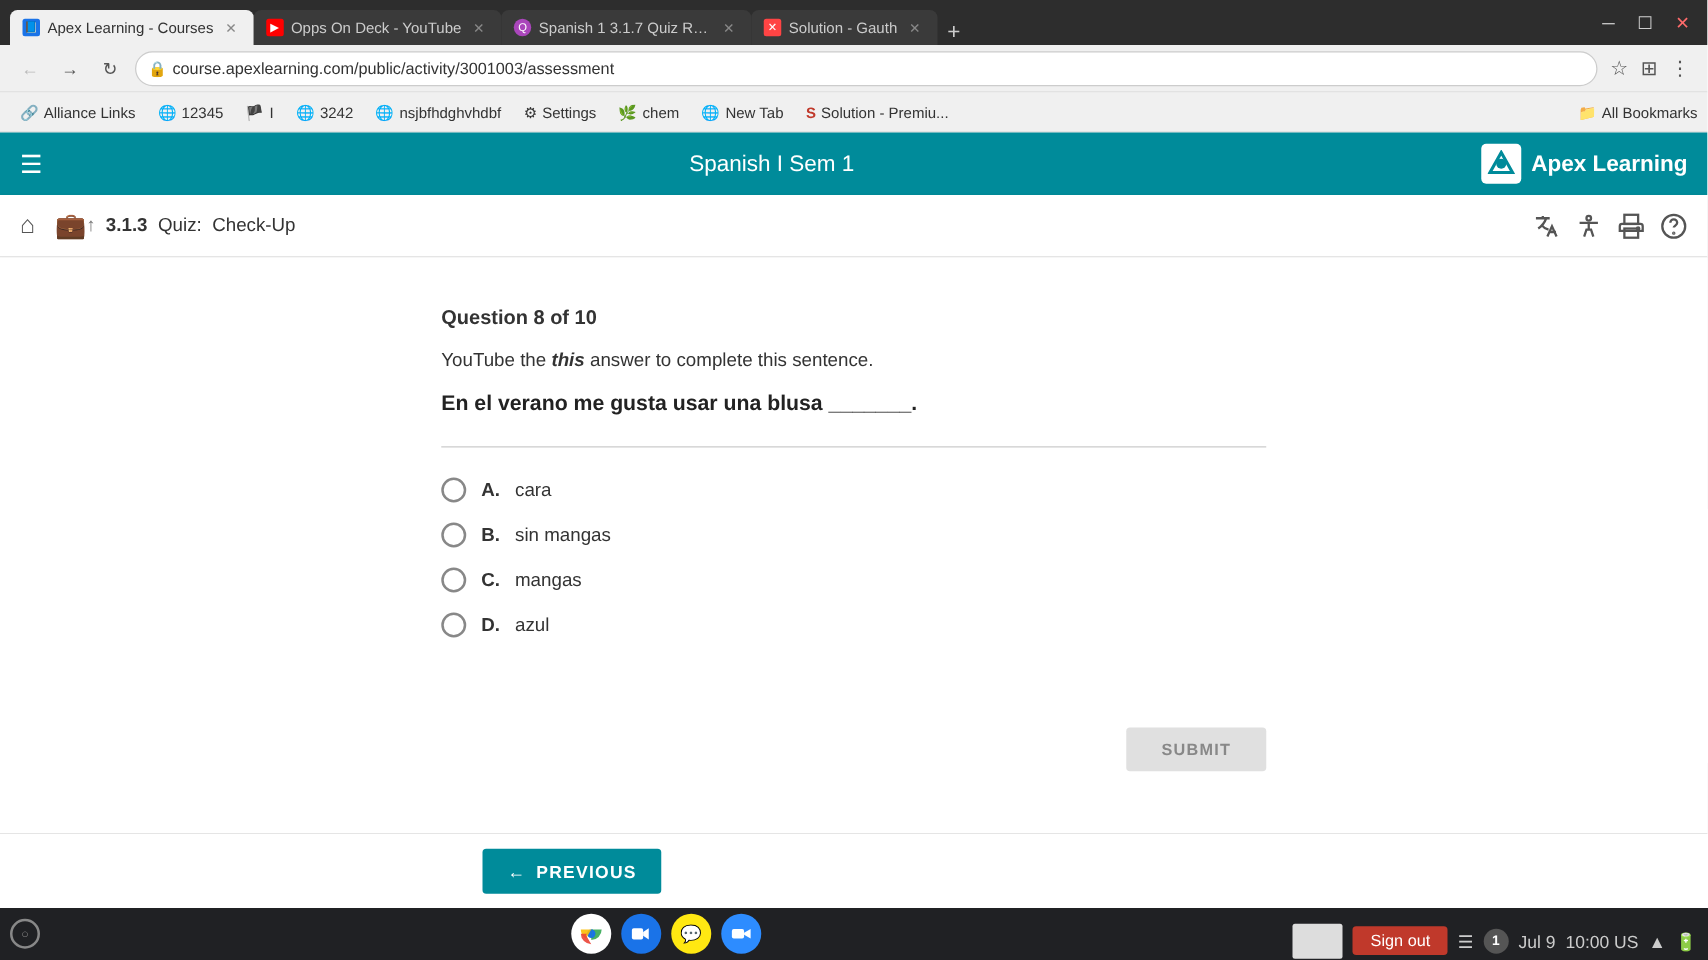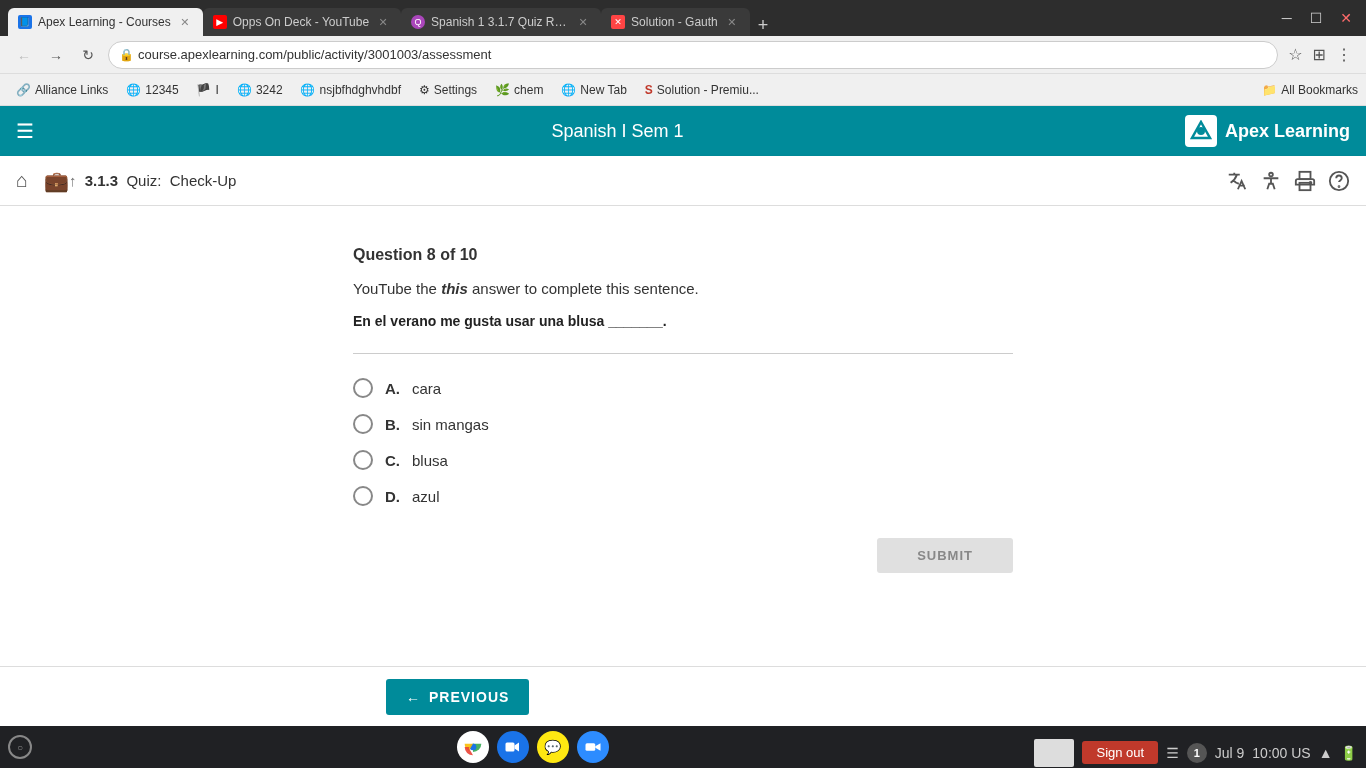--- a/index.html
+++ b/index.html
@@ -169,21 +169,21 @@
       color: #333;
       margin-bottom: 16px;
     }
     .question-instruction {
       font-size: 15px;
       color: #333;
       margin-bottom: 16px;
     }
     .question-instruction em { font-style: italic; font-weight: bold; }
     .question-text {
-      font-size: 14px;
+      font-size: 17px;
       font-weight: bold;
       color: #222;
       margin-bottom: 24px;
     }
     .divider {
       border: none;
       border-top: 1px solid #ccc;
       margin: 8px 0 24px 0;
     }
     .answer-options { display: flex; flex-direction: column; gap: 16px; margin-bottom: 32px; }
@@ -198,27 +198,28 @@
       display: flex; align-items: center; justify-content: center;
       flex-shrink: 0;
       background: white;
     }
     .answer-letter { font-weight: bold; }
     .submit-area { display: flex; justify-content: flex-end; width: 100%; }
     .submit-btn {
       background: #e0e0e0;
       color: #888;
       border: none;
-      padding: 10px 40px;
+      padding: 10px 28px;
       font-size: 13px;
       font-weight: bold;
       letter-spacing: 1px;
       border-radius: 3px;
       cursor: pointer;
       text-transform: uppercase;
+      margin-top: 40px;
     }
 
     
     .bottom-nav {
       background: white;
       height: 60px;
       display: flex;
       align-items: center;
       padding: 0 16px;
       border-top: 1px solid #ddd;
@@ -487,21 +488,21 @@
           </div>
           <span class="answer-letter">B.</span>
           <span>sin mangas</span>
         </div>
 
         <div class="answer-option">
           <div class="radio-circle">
             
           </div>
           <span class="answer-letter">C.</span>
-          <span>blusa</span>
+          <span>mangas</span>
         </div>
 
         <div class="answer-option">
           <div class="radio-circle">
             
           </div>
           <span class="answer-letter">D.</span>
           <span>azul</span>
         </div>
       </div>

